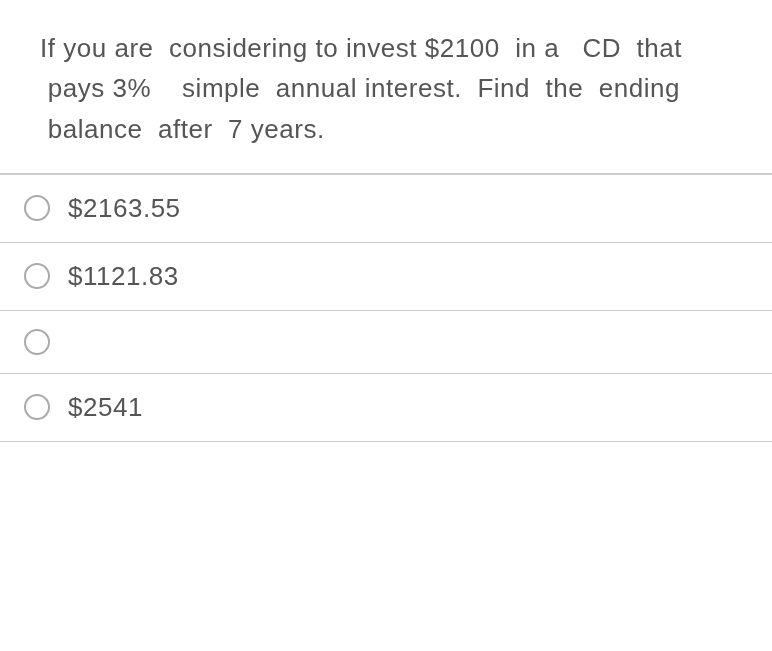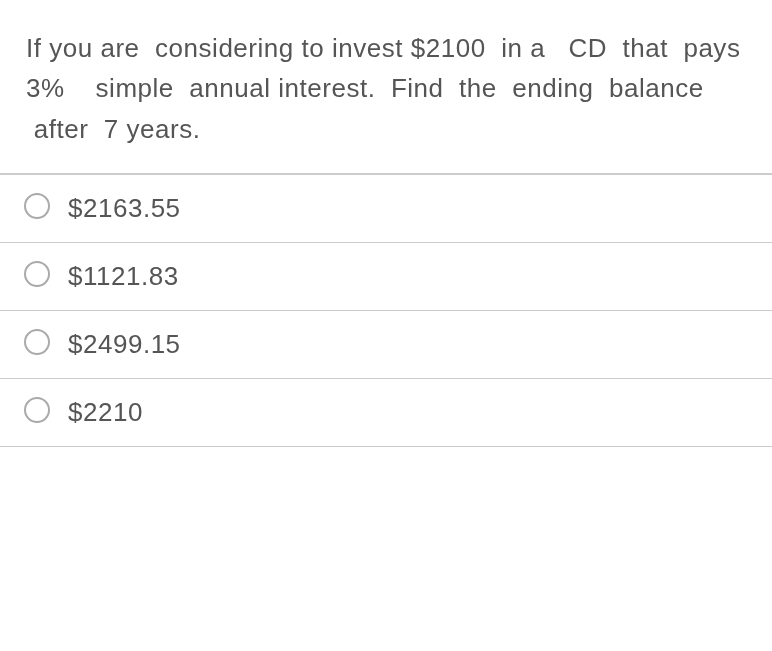--- a/index.html
+++ b/index.html
@@ -12,21 +12,21 @@
       width: 772px;
       min-height: 651px;
       background: #ffffff;
       font-family: 'Helvetica Neue', Helvetica, Arial, sans-serif;
       color: #555555;
       display: flex;
       flex-direction: column;
     }
 
     .question-section {
-      padding: 28px 24px 24px 26px;
+      padding: 28px 24px 24px 40px;
     }
 
     .question-text {
       font-size: 26px;
       font-weight: 300;
       line-height: 1.55;
       color: #555555;
       letter-spacing: 0.02em;
     }
 
@@ -36,21 +36,21 @@
       margin: 0;
     }
 
     .options-section {
       display: flex;
       flex-direction: column;
     }
 
     .option-row {
       display: flex;
-      align-items: flex-start;
+      align-items: center;
       padding: 18px 24px;
       border-bottom: 1px solid #cccccc;
       cursor: pointer;
     }
 
     .option-row:first-child {
       border-top: 1px solid #cccccc;
     }
 
     .radio-circle {
@@ -87,21 +87,20 @@
     <span class="option-label">$2163.55</span>
   </div>
 
   <div class="option-row">
     <span class="radio-circle"></span>
     <span class="option-label">$1121.83</span>
   </div>
 
   <div class="option-row">
     <span class="radio-circle"></span>
-    <span class="option-label">$2499.15</span>
   </div>
 
   <div class="option-row">
     <span class="radio-circle"></span>
-    <span class="option-label">$2210</span>
+    <span class="option-label">$2541</span>
   </div>
 
 </div>
 
 </body></html>

